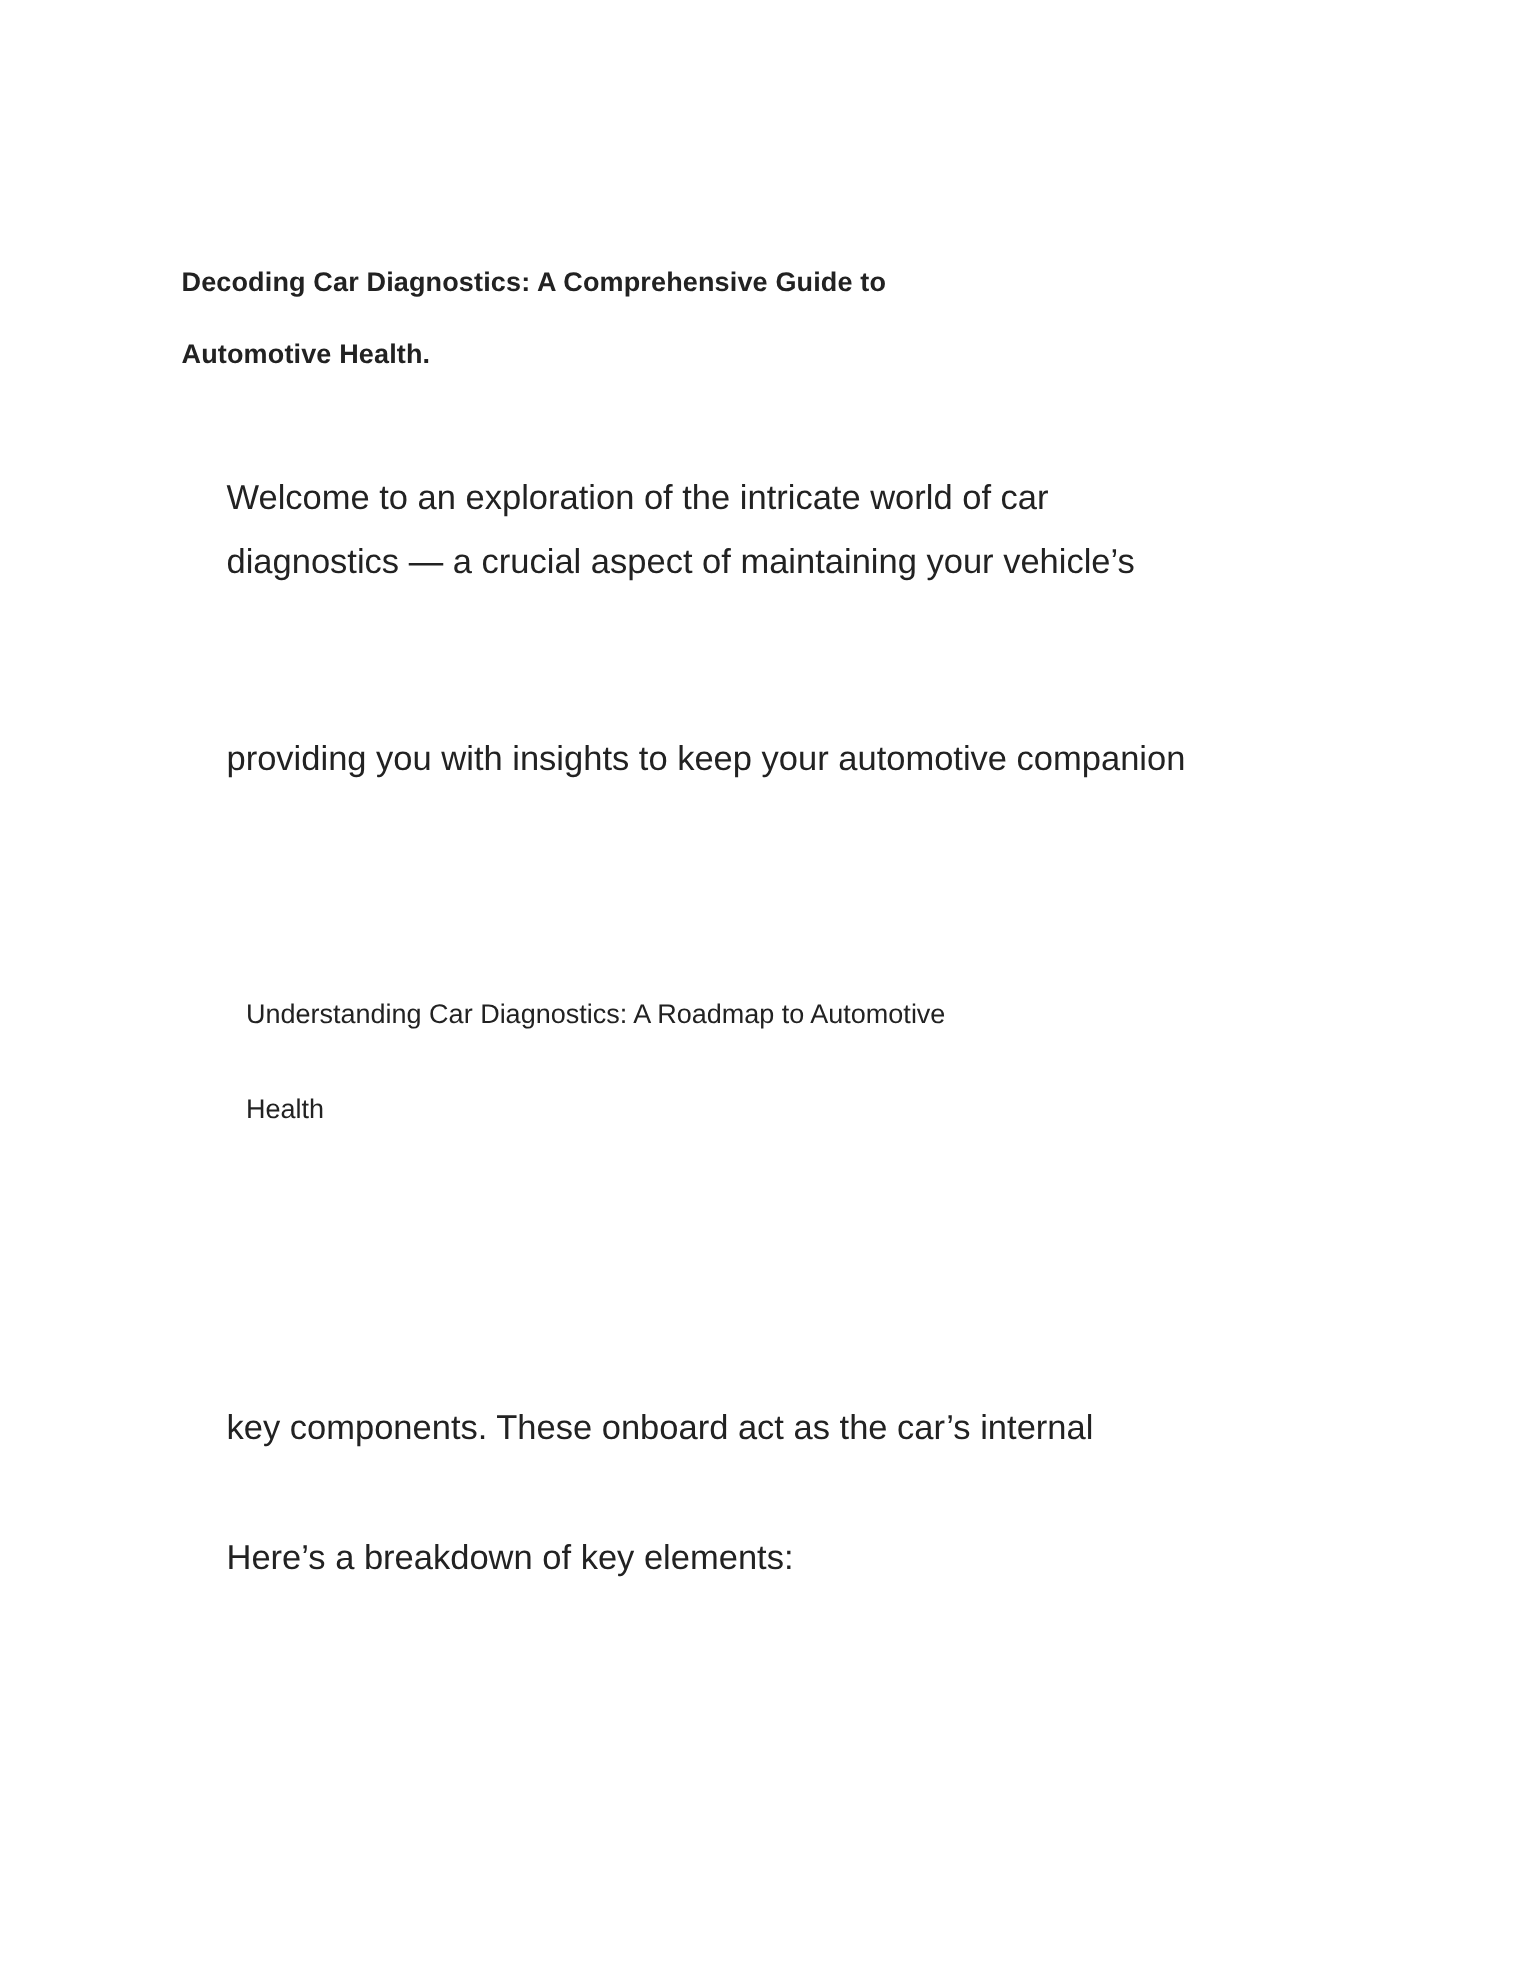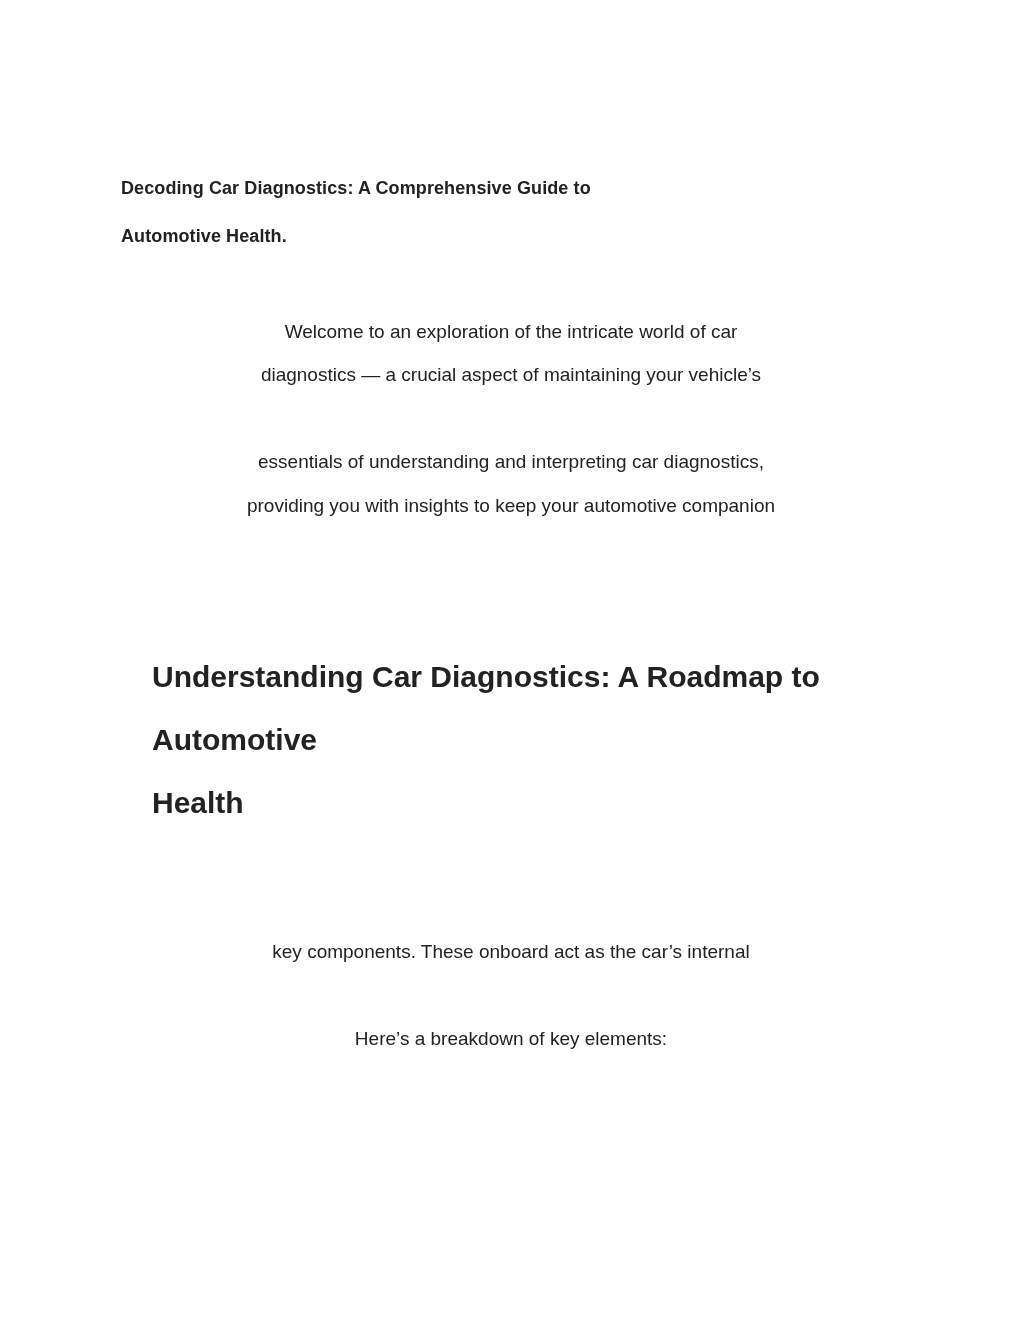--- a/index.html
+++ b/index.html
@@ -32,53 +32,52 @@
       font-size: 18px;
       font-weight: bold;
       line-height: 48px;
       letter-spacing: 0.1px;
     }
     .para {
       position: absolute;
       left: 151px;
       width: 720px;
       margin: 0;
-      font-size: 19px;
+      font-size: 23px;
       font-weight: normal;
       line-height: 43.4px;
-      text-align: center;
     }
     .para-intro { top: 310px; }
     .section-heading {
       position: absolute;
-      left: 152px;
+      left: 164px;
       top: 645px;
       width: 730px;
       margin: 0;
-      font-size: 30px;
-      font-weight: bold;
+      font-size: 18px;
+      font-weight: normal;
       line-height: 63px;
     }
     .para-obd { top: 843px; }
   </style>
 </head>
 <body>
 
 <div class="page">
 
   <h1 class="doc-title">
     <span>Decoding Car Diagnostics: A Comprehensive Guide to</span><br>
     <span>Automotive Health.</span>
   </h1>
 
   <p class="para para-intro">
     <span>Welcome to an exploration of the intricate world of car</span><br>
     <span>diagnostics — a crucial aspect of maintaining your vehicle’s</span><br>
     <br>
-    <span>essentials of understanding and interpreting car diagnostics,</span><br>
+    <br>
     <span>providing you with insights to keep your automotive companion</span><br>
   </p>
 
   <h2 class="section-heading">
     <span>Understanding Car Diagnostics: A Roadmap to Automotive</span><br>
     <span>Health</span>
   </h2>
 
   <p class="para para-obd">
     <br>

